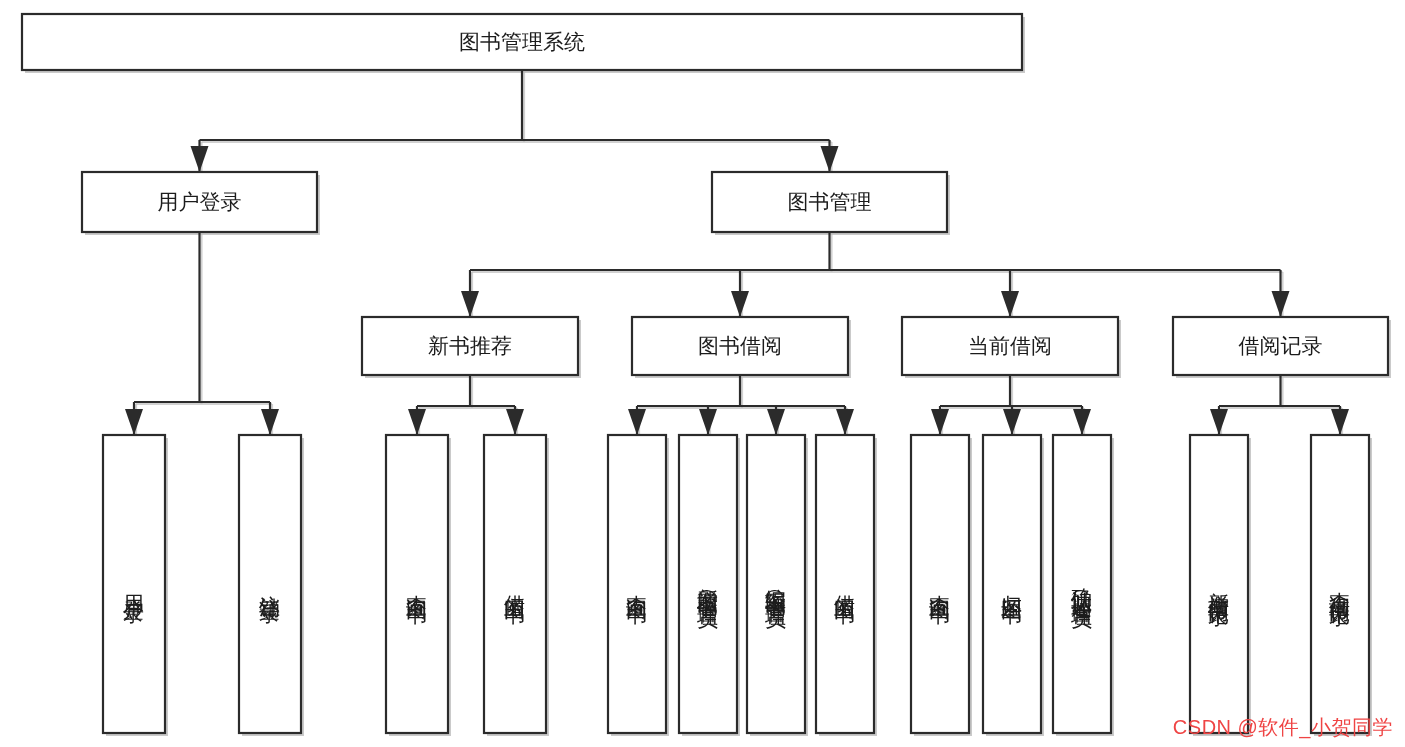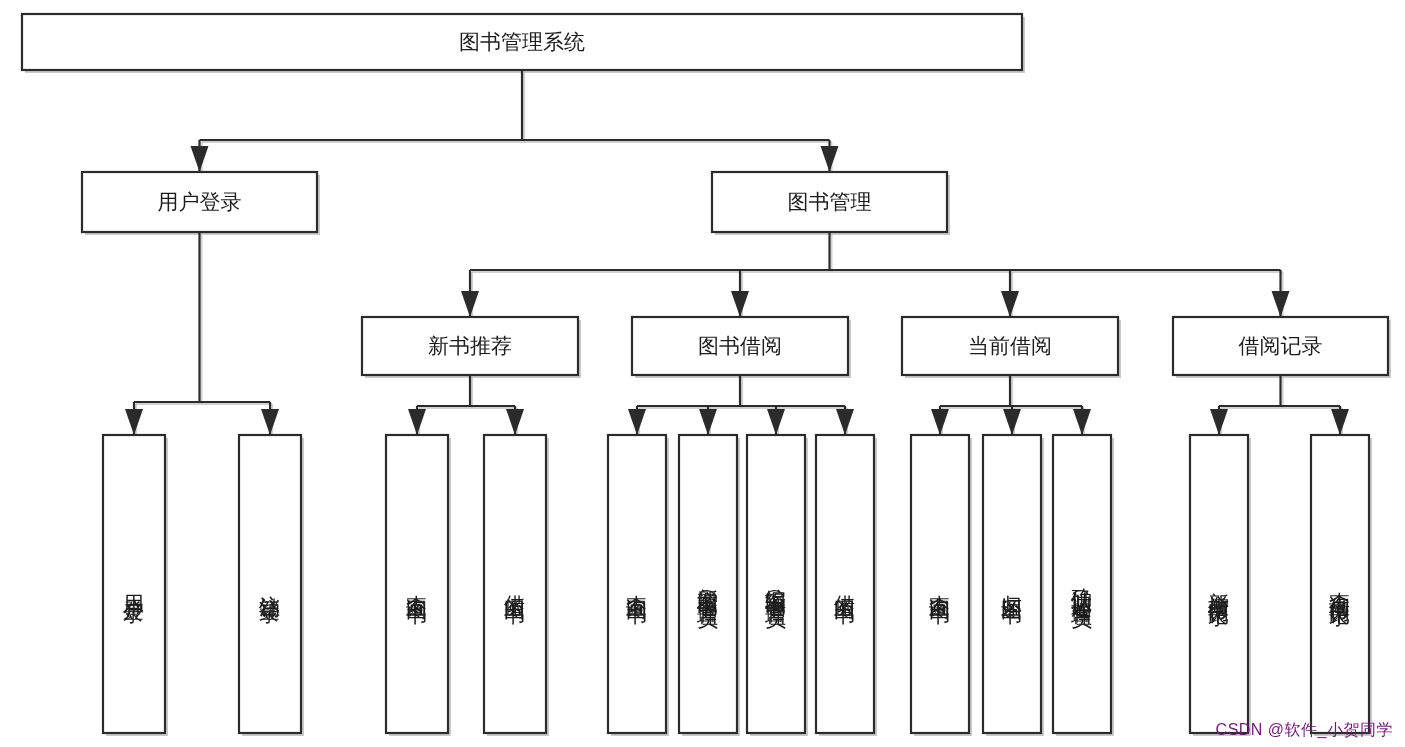--- a/index.html
+++ b/index.html
@@ -75,22 +75,22 @@
     justify-content: center;
     text-align: center;
     white-space: nowrap;
     pointer-events: none;
   }
   .watermark {
     position: absolute;
     right: 12px;
     bottom: 6px;
     font-family: "Liberation Sans", "DejaVu Sans", sans-serif;
-    font-size: 16px;
-    color: #701a75;
+    font-size: 20px;
+    color: #ef4444;
     white-space: nowrap;
     letter-spacing: 0.5px;
   }
 </style>
 </head>
 <body>
 
 <div id="diagram-root">
 
   <svg class="diagram-canvas" id="diagram-svg" viewBox="0 0 1405 747" xmlns="http://www.w3.org/2000/svg">

